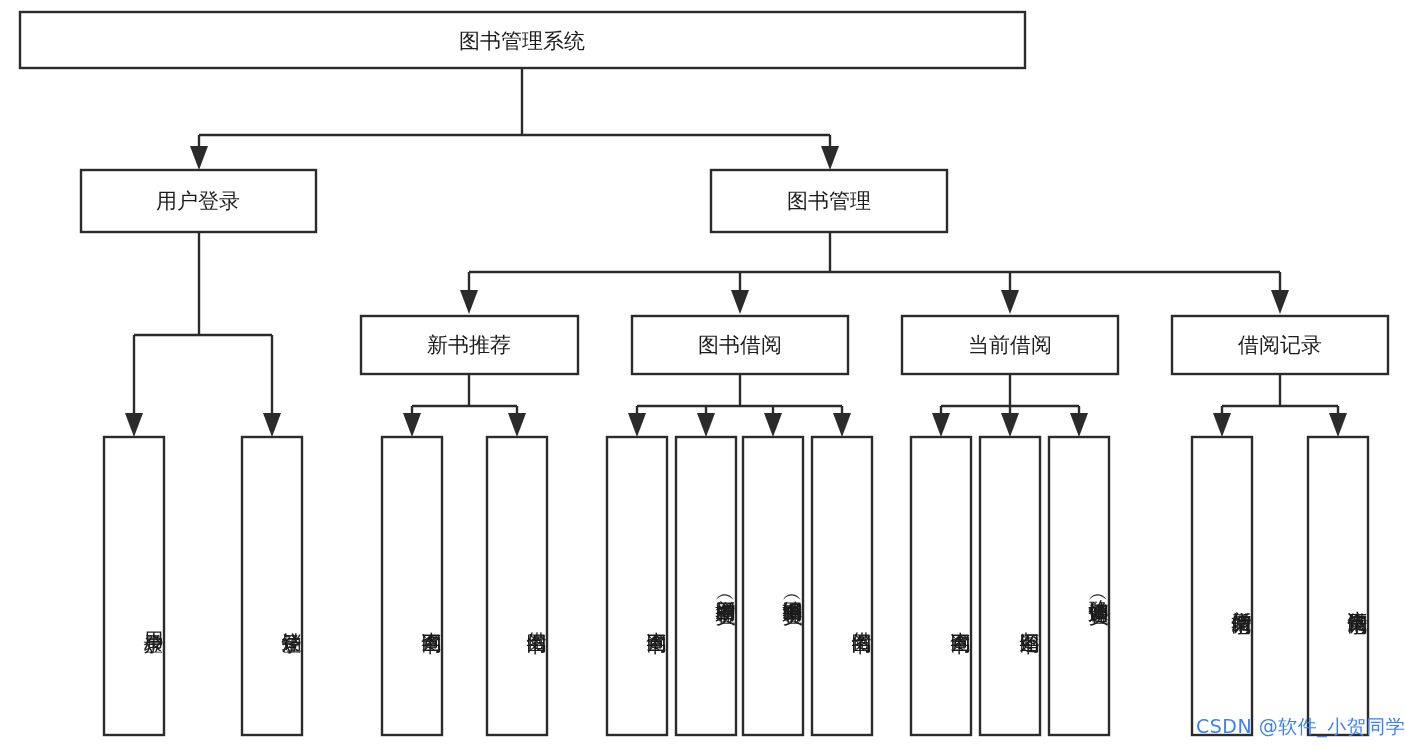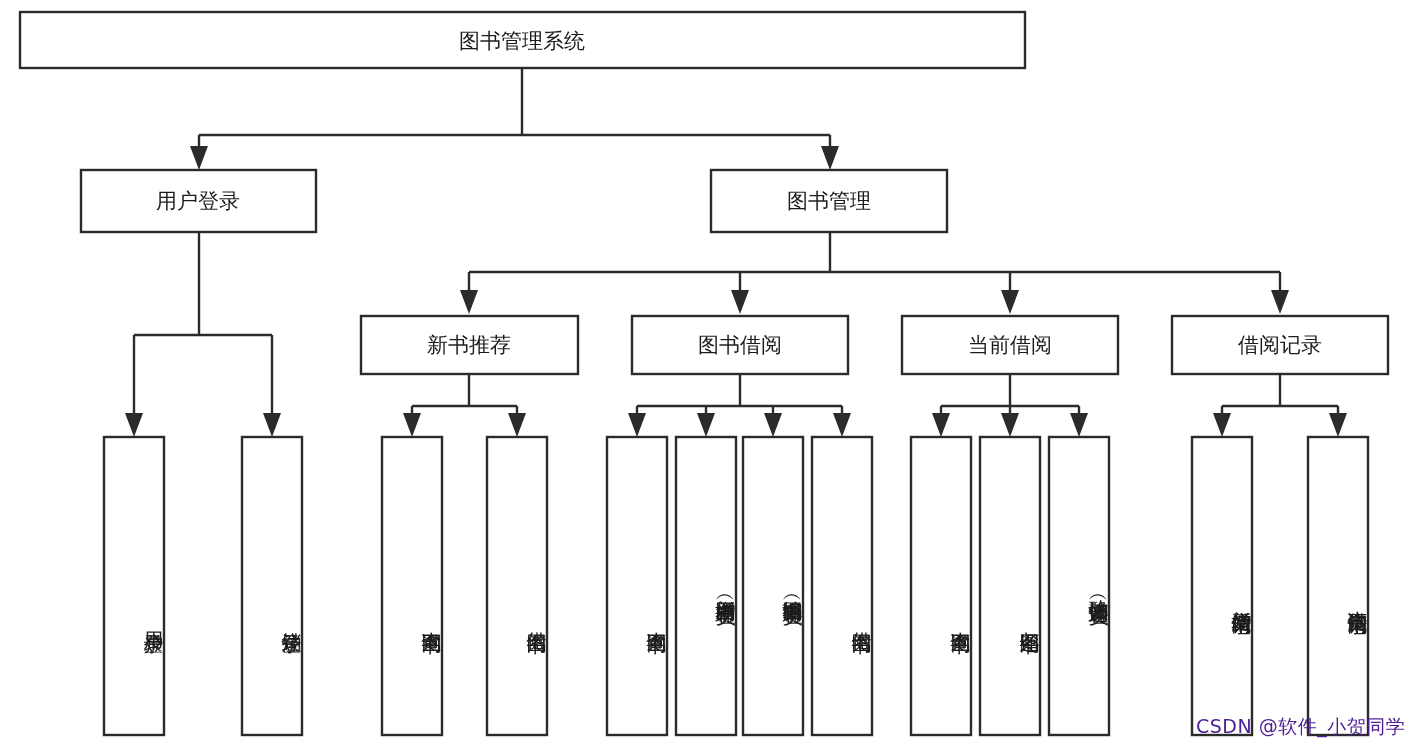--- a/index.html
+++ b/index.html
@@ -61,21 +61,21 @@
     display: flex;
     align-items: flex-start;
     justify-content: center;
     white-space: nowrap;
     pointer-events: none;
   }
   .watermark {
     position: absolute;
     font-family: "DejaVu Sans", "Liberation Sans", sans-serif;
     font-size: 19px;
-    color: #4c1d95;
+    color: #3b82f6;
     white-space: nowrap;
     letter-spacing: 0.5px;
   }
 </style>
 </head>
 <body>
 
 <div id="diagram-root">
 
   <svg id="tree-svg" viewBox="0 0 1405 747">

